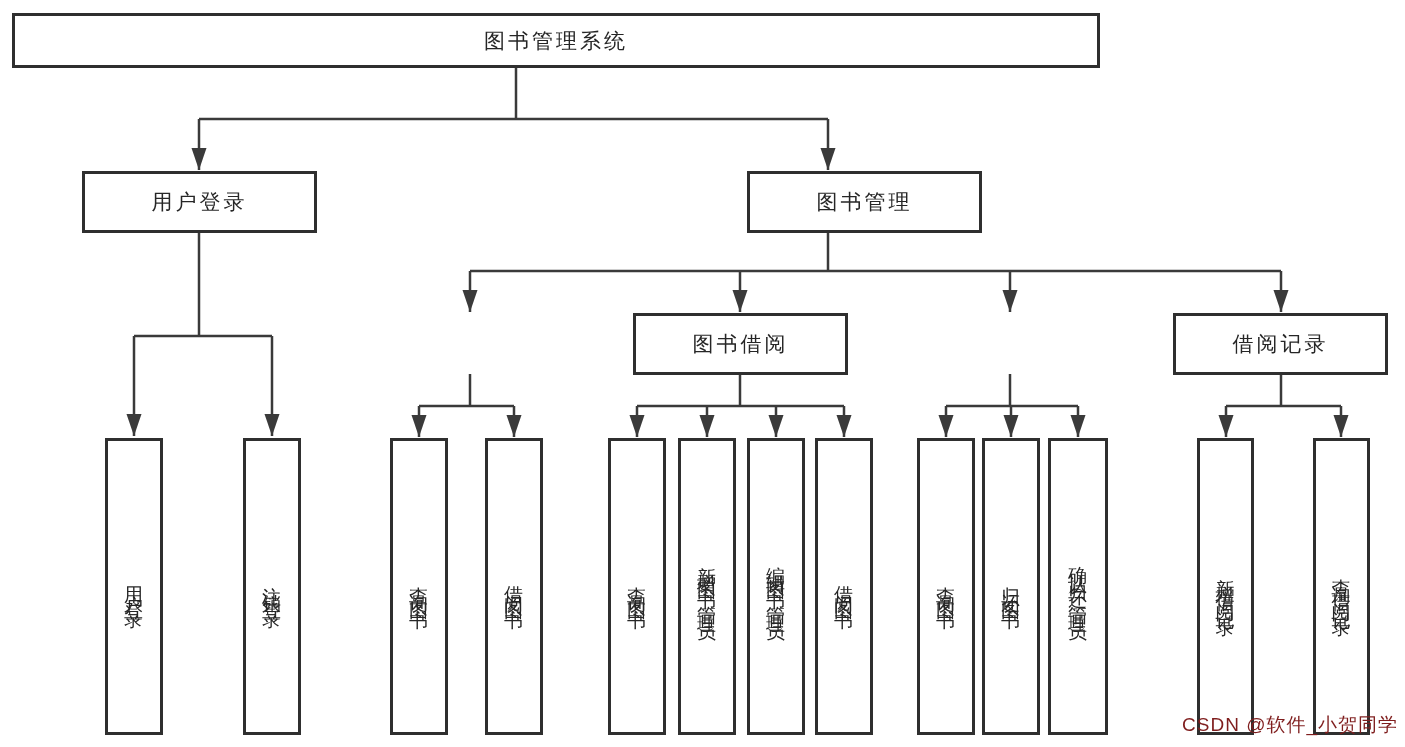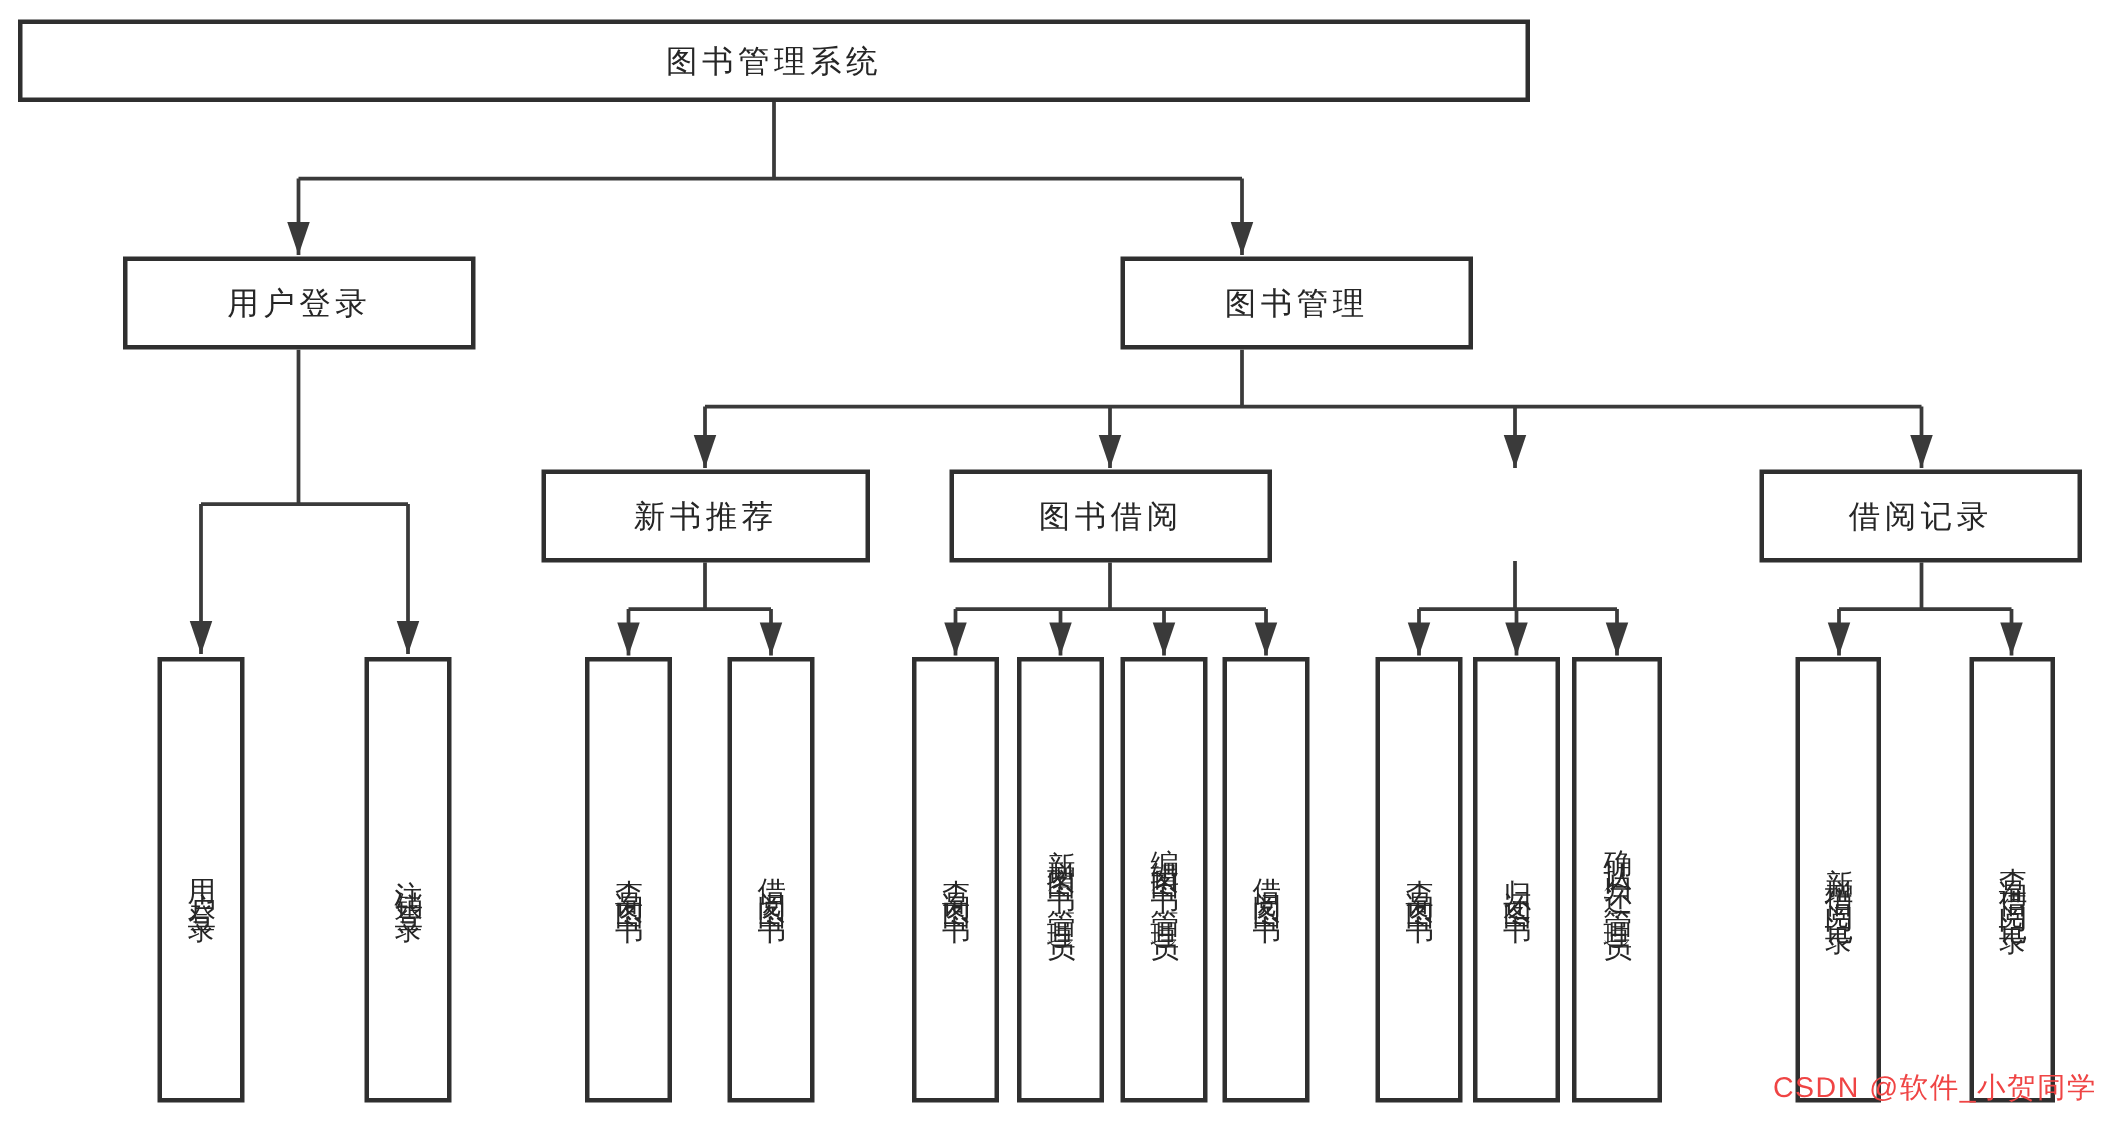--- a/index.html
+++ b/index.html
@@ -35,21 +35,21 @@
   .v-label {
     writing-mode: vertical-rl;
     text-orientation: mixed;
     font-size: 19px;
     letter-spacing: 8px;
     line-height: 1;
     color: #262626;
     white-space: nowrap;
   }
   
-  .n-root   { left: 12px;  top: 13px;  width: 1008px; height: 55px; }
+  .n-root   { left: 12px;  top: 13px;  width: 1088px; height: 55px; }
   .n-login  { left: 82px;  top: 171px; width: 235px;  height: 62px; }
   .n-mgmt   { left: 747px; top: 171px; width: 235px;  height: 62px; }
   .n-m0 { left: 361px;  top: 313px; width: 219px; height: 62px; }
   .n-m1 { left: 633px;  top: 313px; width: 215px; height: 62px; }
   .n-m2 { left: 903px;  top: 313px; width: 215px; height: 62px; }
   .n-m3 { left: 1173px; top: 313px; width: 215px; height: 62px; }
   .leaf { top: 438px; height: 297px; width: 58px; }
   .n-l0a { left: 105px; }
   .n-l0b { left: 243px; }
   .n-l1a { left: 390px; }
@@ -62,21 +62,21 @@
   .n-l3b { left: 982px; }
   .n-l3c { left: 1048px; width: 60px; }
   .n-l4a { left: 1197px; width: 57px; }
   .n-l4b { left: 1313px; width: 57px; }
   #watermark {
     position: absolute;
     right: 7px;
     top: 712px;
     font-size: 19px;
     letter-spacing: 1px;
-    color: #ef4444;
+    color: #7f1d1d;
     white-space: nowrap;
   }
 </style>
 </head>
 <body>
 
 <div id="stage">
 
   <svg id="wires" viewBox="0 0 1405 747" xmlns="http://www.w3.org/2000/svg">
     <defs>
@@ -132,23 +132,20 @@
     <span class="h-label">图书管理系统</span>
   </div>
 
   <div class="node n-login">
     <span class="h-label">用户登录</span>
   </div>
   <div class="node n-mgmt">
     <span class="h-label">图书管理</span>
   </div>
 
-  <div class="node n-m0">
-    <span class="h-label">新书推荐</span>
-  </div>
   <div class="node n-m1">
     <span class="h-label">图书借阅</span>
   </div>
   <div class="node n-m3">
     <span class="h-label">借阅记录</span>
   </div>
 
   <div class="node leaf n-l0a">
     <span class="v-label">用户登录</span>
   </div>

